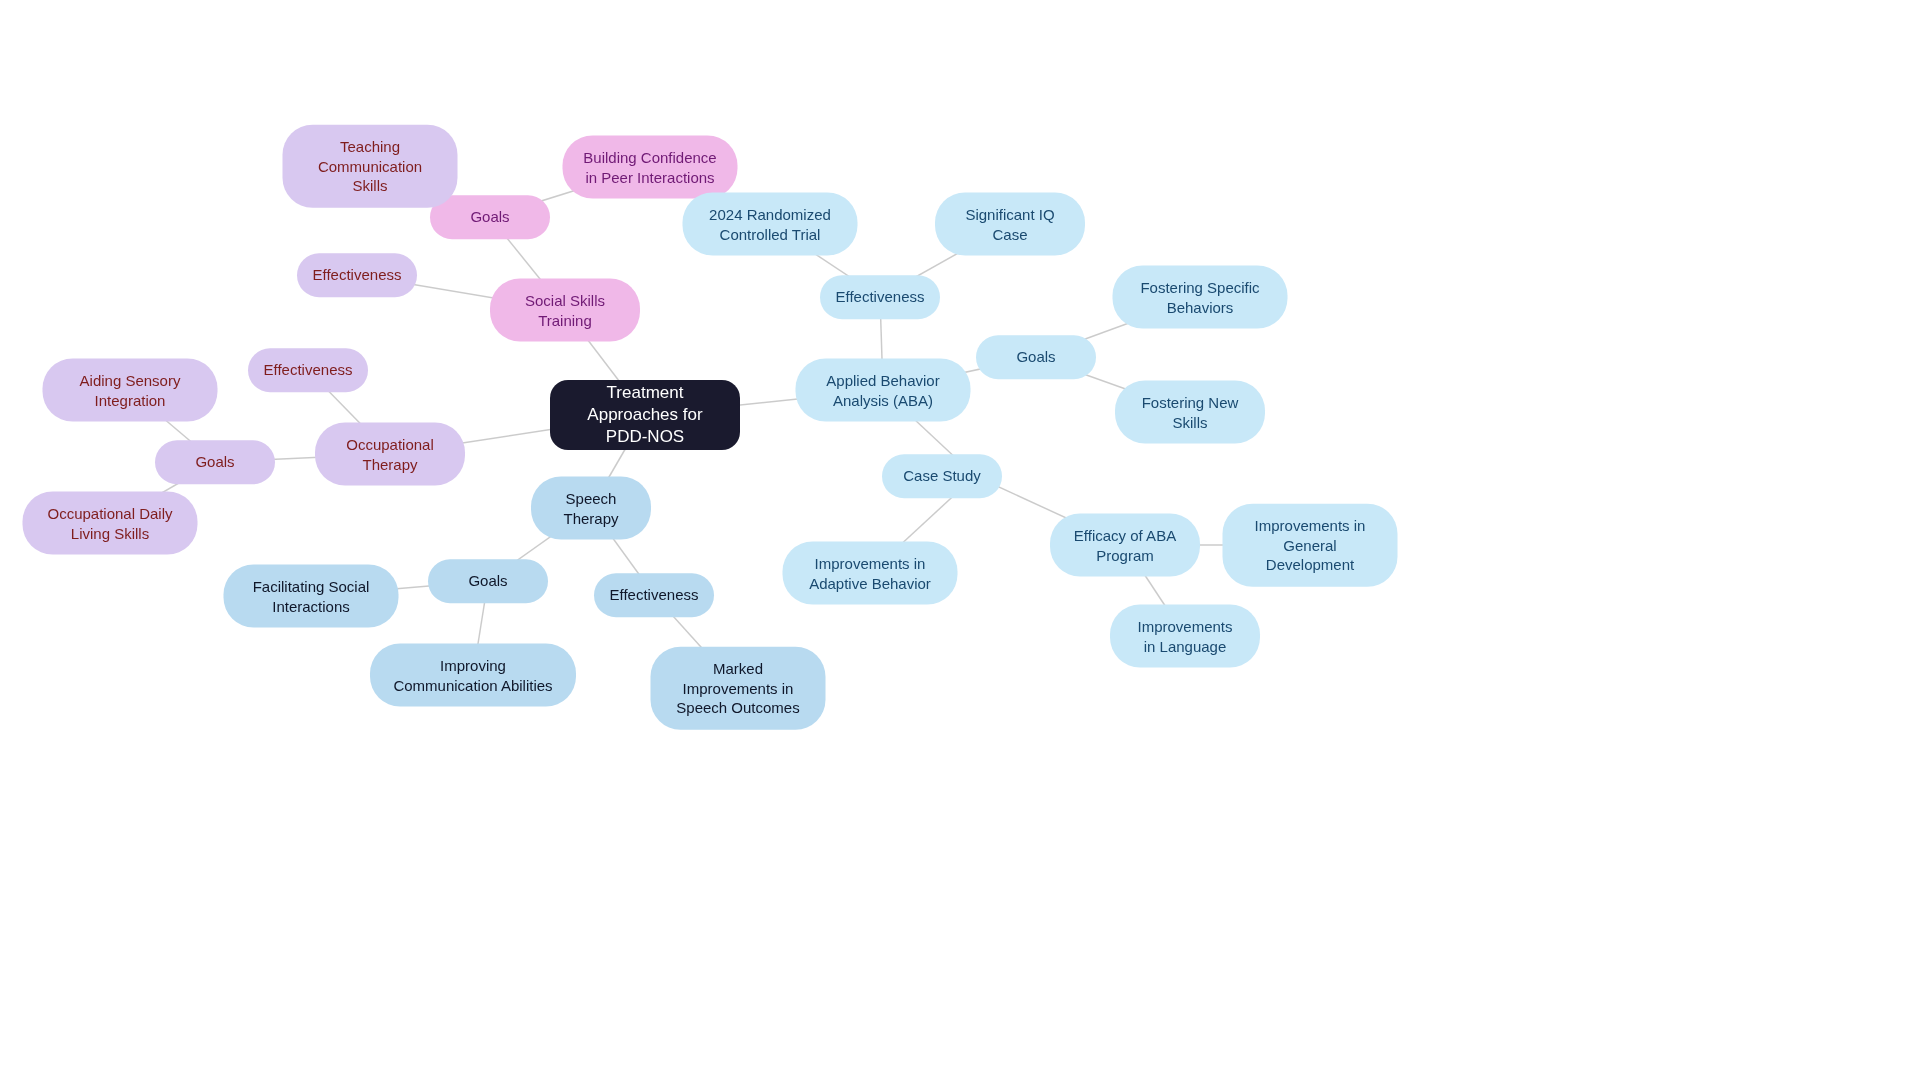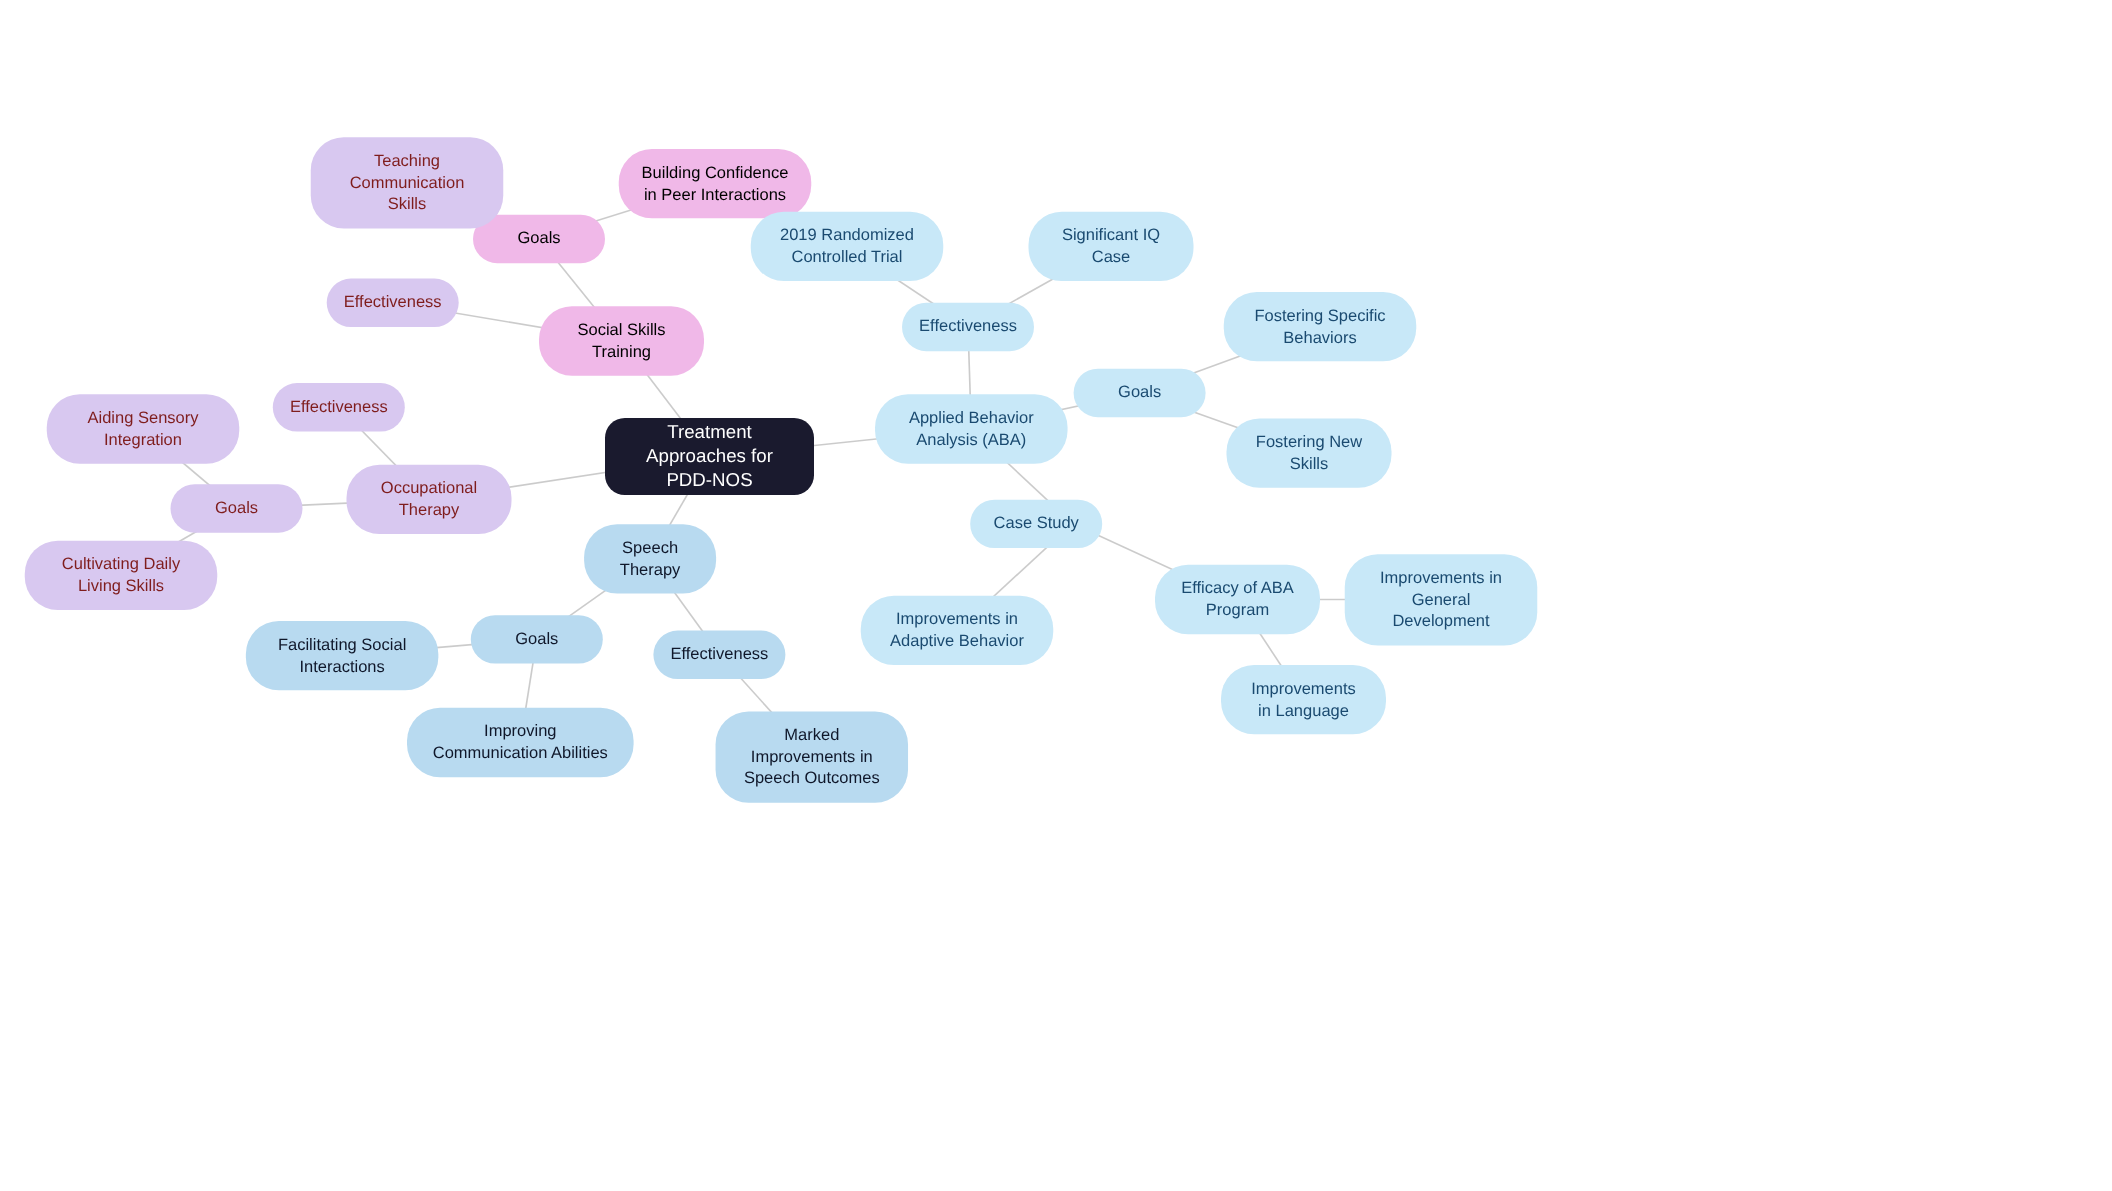--- a/index.html
+++ b/index.html
@@ -37,21 +37,21 @@
       background: #1a1a2e;
       color: #fff;
       font-size: 17px;
       font-weight: 400;
       border-radius: 18px;
       width: 190px;
       height: 70px;
     }
     .node-pink {
       background: #f0b8e8;
-      color: #000000;
+      color: #701a75;
       border: none;
     }
     .node-lavender {
       background: #d8c8f0;
       color: #7f1d1d;
       border: none;
     }
     .node-blue {
       background: #b8daf0;
       color: #0f172a;
@@ -101,31 +101,31 @@
     <div class="node node-center" style="left: 645px; top: 415px;">Treatment Approaches for PDD-NOS</div>
     <div class="node node-pink" style="left: 565px; top: 310px; width: 150px;">Social Skills Training</div>
     <div class="node node-pink" style="left: 490px; top: 217px; width: 120px;">Goals</div>
     <div class="node node-pink" style="left: 650px; top: 167px; width: 175px;">Building Confidence in Peer Interactions</div>
     <div class="node node-lavender" style="left: 370px; top: 166px; width: 175px;">Teaching Communication Skills</div>
     <div class="node node-lavender" style="left: 357px; top: 275px; width: 120px;">Effectiveness</div>
     <div class="node node-lavender" style="left: 390px; top: 454px; width: 150px;">Occupational Therapy</div>
     <div class="node node-lavender" style="left: 308px; top: 370px; width: 120px;">Effectiveness</div>
     <div class="node node-lavender" style="left: 215px; top: 462px; width: 120px;">Goals</div>
     <div class="node node-lavender" style="left: 130px; top: 390px; width: 175px;">Aiding Sensory Integration</div>
-    <div class="node node-lavender" style="left: 110px; top: 523px; width: 175px;">Cultivating Daily Living Skills</div>
+    <div class="node node-lavender" style="left: 110px; top: 523px; width: 175px;">Occupational Daily Living Skills</div>
     <div class="node node-blue" style="left: 591px; top: 508px; width: 120px;">Speech Therapy</div>
     <div class="node node-blue" style="left: 488px; top: 581px; width: 120px;">Goals</div>
     <div class="node node-blue" style="left: 654px; top: 595px; width: 120px;">Effectiveness</div>
     <div class="node node-blue" style="left: 311px; top: 596px; width: 175px;">Facilitating Social Interactions</div>
     <div class="node node-blue" style="left: 473px; top: 675px; width: 206px;">Improving Communication Abilities</div>
     <div class="node node-blue" style="left: 738px; top: 688px; width: 175px;">Marked Improvements in Speech Outcomes</div>
     <div class="node node-lightblue" style="left: 883px; top: 390px; width: 175px;">Applied Behavior Analysis (ABA)</div>
     <div class="node node-lightblue" style="left: 880px; top: 297px; width: 120px;">Effectiveness</div>
     <div class="node node-lightblue" style="left: 1036px; top: 357px; width: 120px;">Goals</div>
-    <div class="node node-lightblue" style="left: 770px; top: 224px; width: 175px;">2019 Randomized Controlled Trial</div>
+    <div class="node node-lightblue" style="left: 770px; top: 224px; width: 175px;">2024 Randomized Controlled Trial</div>
     <div class="node node-lightblue" style="left: 1010px; top: 224px; width: 150px;">Significant IQ Case</div>
     <div class="node node-lightblue" style="left: 1200px; top: 297px; width: 175px;">Fostering Specific Behaviors</div>
     <div class="node node-lightblue" style="left: 1190px; top: 412px; width: 150px;">Fostering New Skills</div>
     <div class="node node-lightblue" style="left: 942px; top: 476px; width: 120px;">Case Study</div>
     <div class="node node-lightblue" style="left: 1125px; top: 545px; width: 150px;">Efficacy of ABA Program</div>
     <div class="node node-lightblue" style="left: 870px; top: 573px; width: 175px;">Improvements in Adaptive Behavior</div>
     <div class="node node-lightblue" style="left: 1310px; top: 545px; width: 175px;">Improvements in General Development</div>
     <div class="node node-lightblue" style="left: 1185px; top: 636px; width: 150px;">Improvements in Language</div>
   </div>
 

